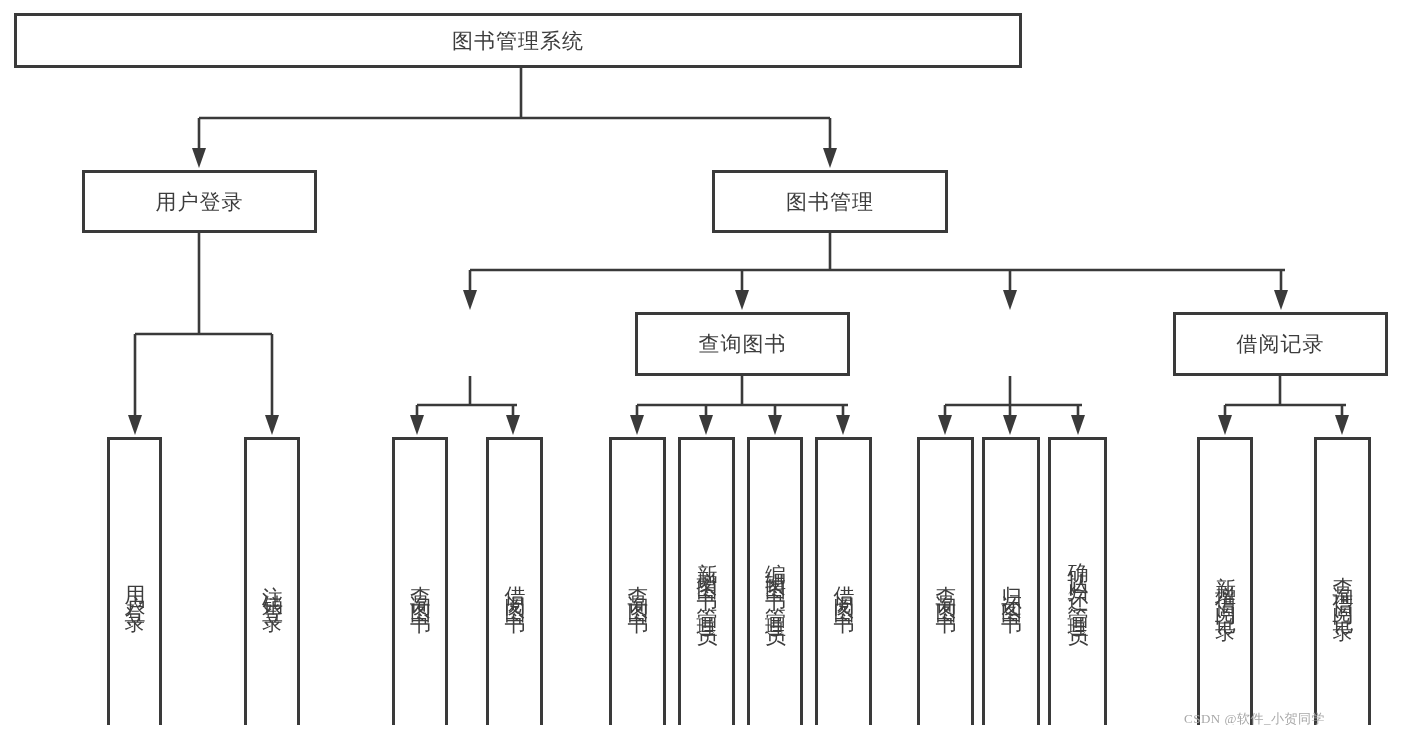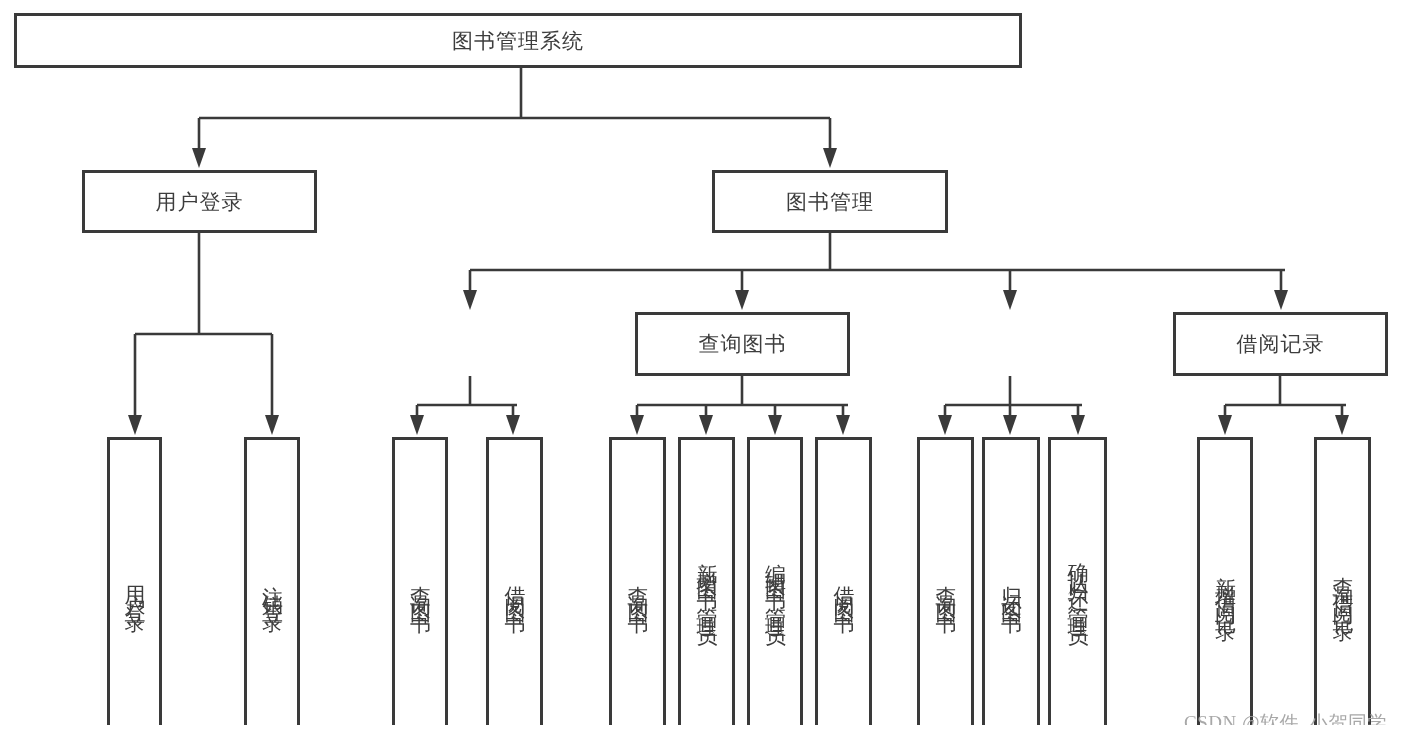--- a/index.html
+++ b/index.html
@@ -43,21 +43,21 @@
     writing-mode: vertical-rl;
     text-orientation: mixed;
     letter-spacing: 9px;
     line-height: 1;
   }
   .watermark {
     position: absolute;
     left: 1184px;
     top: 710px;
     z-index: 3;
-    font-size: 19px;
+    font-size: 13px;
     letter-spacing: 0.5px;
     color: var(--wm, #a8a8a8);
     white-space: nowrap;
   }
 </style>
 </head>
 <body>
 
 <div class="canvas">
 

